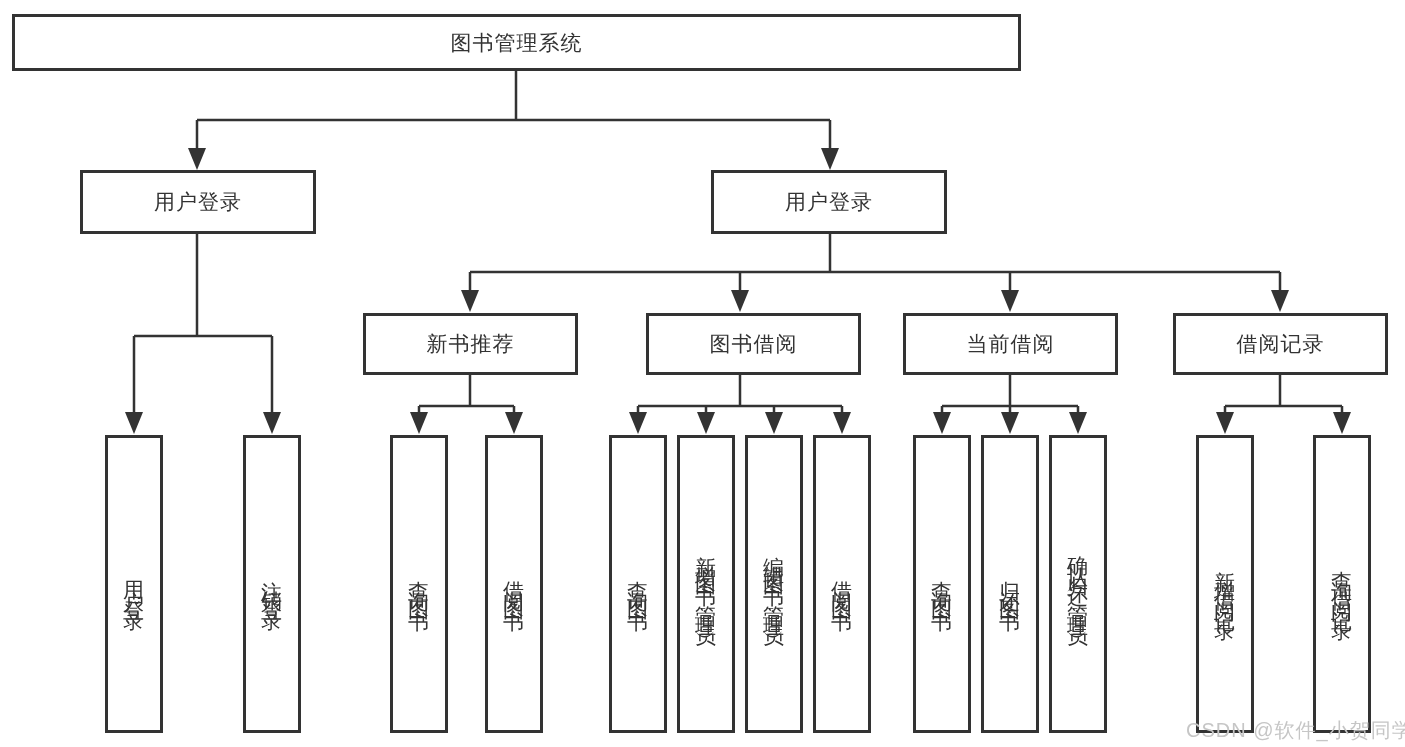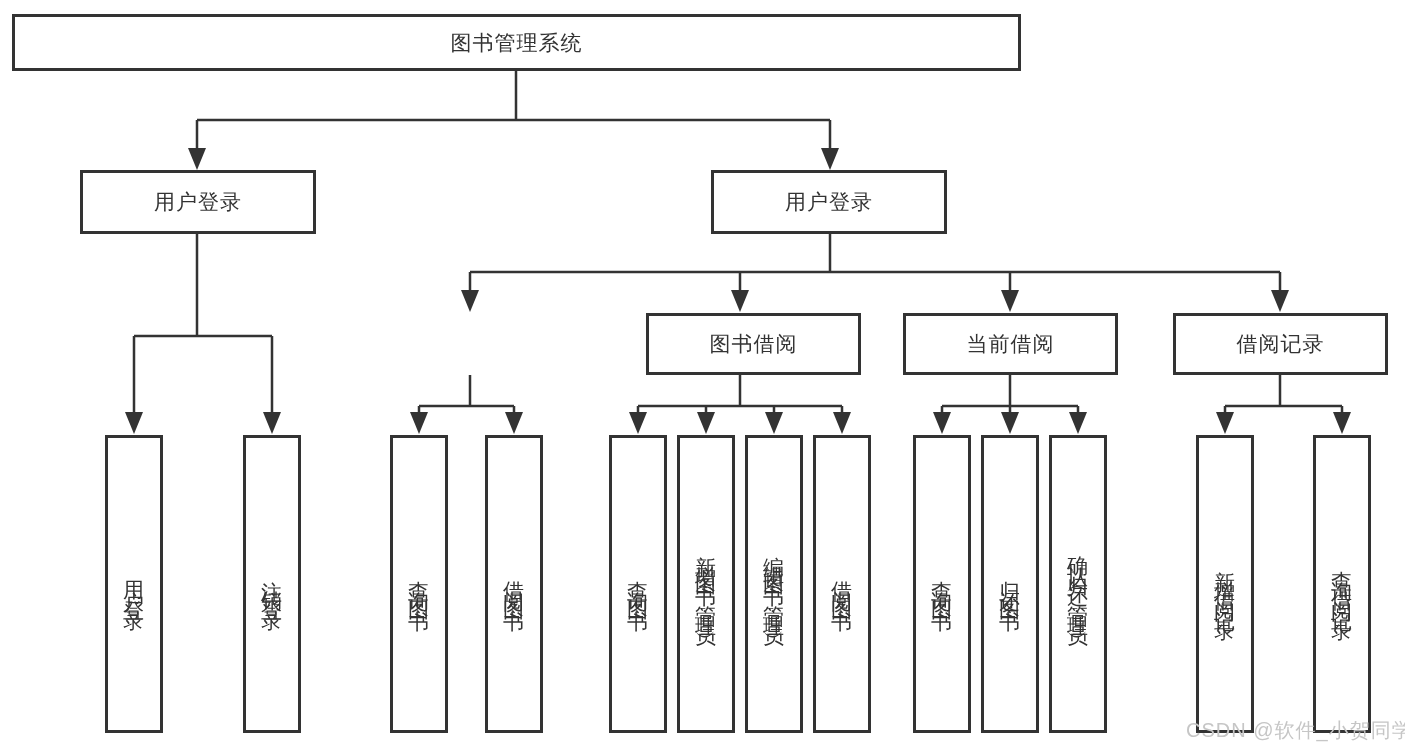--- a/index.html
+++ b/index.html
@@ -117,20 +117,23 @@
     <span>图书管理系统</span>
   </div>
 
   <div class="box l2a">
     <span>用户登录</span>
   </div>
   <div class="box l2b">
     <span>用户登录</span>
   </div>
 
+  <div class="box l3 l3a">
+    <span>新书推荐</span>
+  </div>
   <div class="box l3 l3b">
     <span>图书借阅</span>
   </div>
   <div class="box l3 l3c">
     <span>当前借阅</span>
   </div>
   <div class="box l3 l3d">
     <span>借阅记录</span>
   </div>
 

